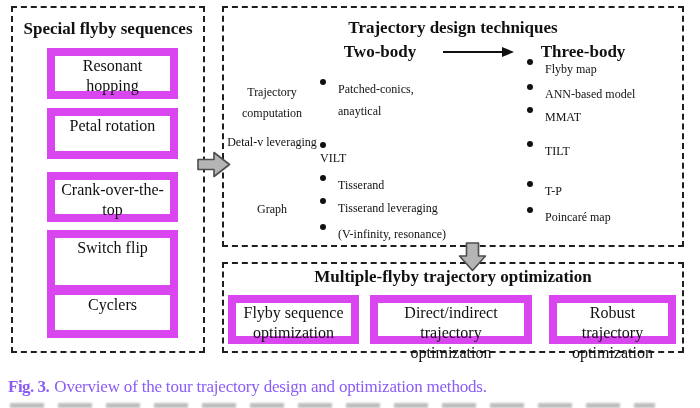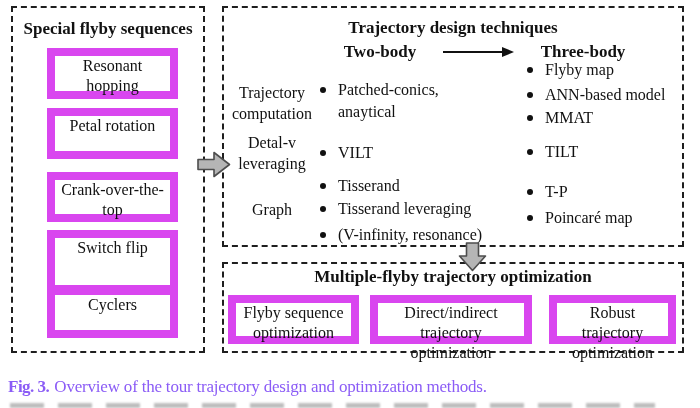--- a/index.html
+++ b/index.html
@@ -61,47 +61,47 @@
     white-space: nowrap;
   }
   .hdr-two   { left: 106px; width: 100px; top: 34px; }
   .hdr-three { left: 306px; width: 106px; top: 34px; }
   .thin-arrow { position: absolute; left: 219px; top: 38px; }
 
   .cat-label {
     position: absolute;
     left: 0; width: 96px;
     text-align: center;
-    font-size: 16px;
+    font-size: 12px;
     line-height: 21px;
   }
   .cat-0 { top: 74px; }
   .cat-1 { top: 124px; }
   .cat-2 { top: 191px; }
 
   .bullet-item {
     position: absolute;
     display: flex;
-    align-items: center;
-    font-size: 16px;
+    align-items: flex-start;
+    font-size: 12px;
     line-height: 21px;
     white-space: nowrap;
   }
   .dot {
     width: 6px; height: 6px;
     border-radius: 50%;
     background: #111111;
     margin-right: 12px;
     flex: 0 0 auto;
   }
   .col-two   { left: 96px; }
   .col-three { left: 303px; }
   .tb-0 { top: 71px; }
   .tb-1 { top: 93px; left: 114px; }
-  .tb-2 { top: 134px; }
+  .tb-2 { top: 134px; flex-direction: column; }
   .tb-3 { top: 167px; }
   .tb-4 { top: 190px; }
   .tb-5 { top: 216px; }
   .th-0 { top: 51px; }
   .th-1 { top: 76px; }
   .th-2 { top: 99px; }
   .th-3 { top: 133px; }
   .th-4 { top: 173px; }
   .th-5 { top: 199px; }
 

